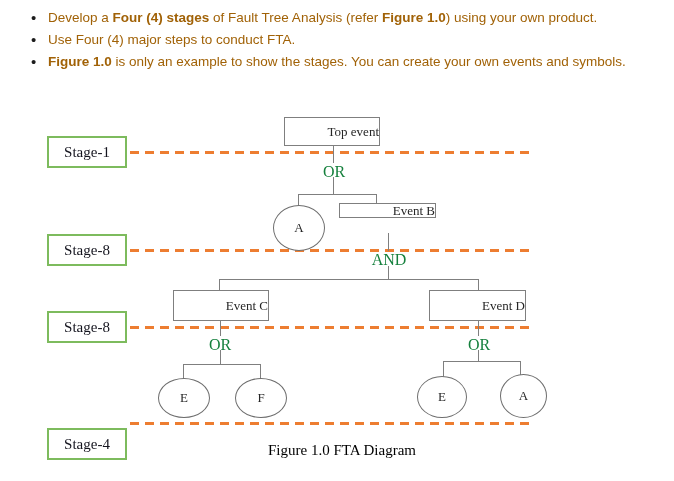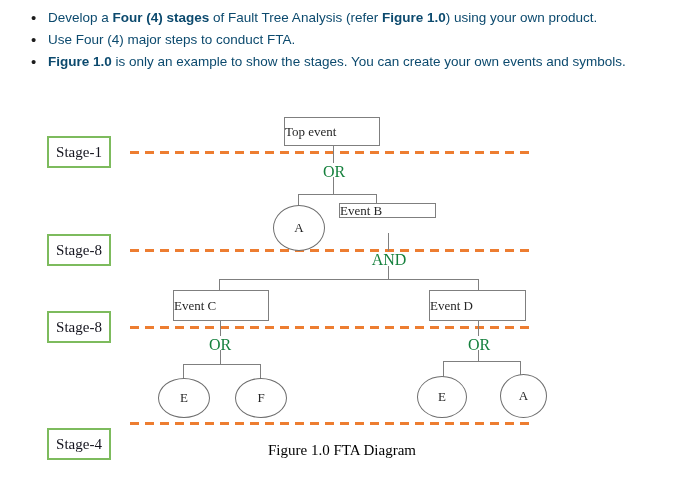--- a/index.html
+++ b/index.html
@@ -1,48 +1,48 @@
 <!DOCTYPE html>
 <html><head>
 <meta charset="utf-8">
 <style>
   html,body{margin:0;padding:0;background:#fff;}
   .page{position:relative;width:674px;height:481px;background:#ffffff;overflow:hidden;
         font-family:"Liberation Serif", serif;}
 
   
   .bullets{position:absolute;left:31px;top:7px;width:630px;
-           font-family:"Liberation Sans", sans-serif;font-size:13.5px;color:#0c4a6e;
+           font-family:"Liberation Sans", sans-serif;font-size:13.5px;color:#a16207;
            list-style:none;margin:0;padding:0;}
   .bullets li{position:relative;padding-left:17px;line-height:22px;}
   .bullets li::before{content:"\2022";position:absolute;left:0;top:0;font-size:15px;color:#1c1c1c;}
   .b{font-weight:bold;}
 
   
   .dash{position:absolute;left:130px;width:400px;height:3px;z-index:1;
         background:repeating-linear-gradient(90deg,#ED7D31 0 9px,transparent 9px 15px);}
 
   
   .vl,.hl{position:absolute;background:#7f7f7f;z-index:2;}
   .vl{width:1px;}
   .hl{height:1px;}
 
   
   .ebox{position:absolute;box-sizing:border-box;border:1px solid #7f7f7f;background:#fff;z-index:3;
-        display:flex;align-items:center;justify-content:flex-start;font-size:13px;color:#262626;}
+        display:flex;align-items:center;justify-content:flex-end;font-size:13px;color:#262626;}
 
   
   .circ{position:absolute;box-sizing:border-box;border:1px solid #6e6e6e;border-radius:50%;background:#fff;z-index:3;
         display:flex;align-items:center;justify-content:center;font-size:13px;color:#262626;}
 
   
   .gate{position:absolute;z-index:4;font-size:16px;color:#15803d;text-align:center;}
 
   
-  .stage{position:absolute;left:47px;width:64px;height:32px;box-sizing:border-box;
+  .stage{position:absolute;left:47px;width:80px;height:32px;box-sizing:border-box;
          border:2px solid #7DBB5D;background:#fff;z-index:3;
          display:flex;align-items:center;justify-content:center;font-size:15px;color:#14141e;}
 
   .caption{position:absolute;left:230px;top:442px;width:224px;text-align:center;
            font-weight:normal;font-size:15px;color:#000;z-index:4;}
 </style>
 </head>
 <body>
 
 <div class="page">

